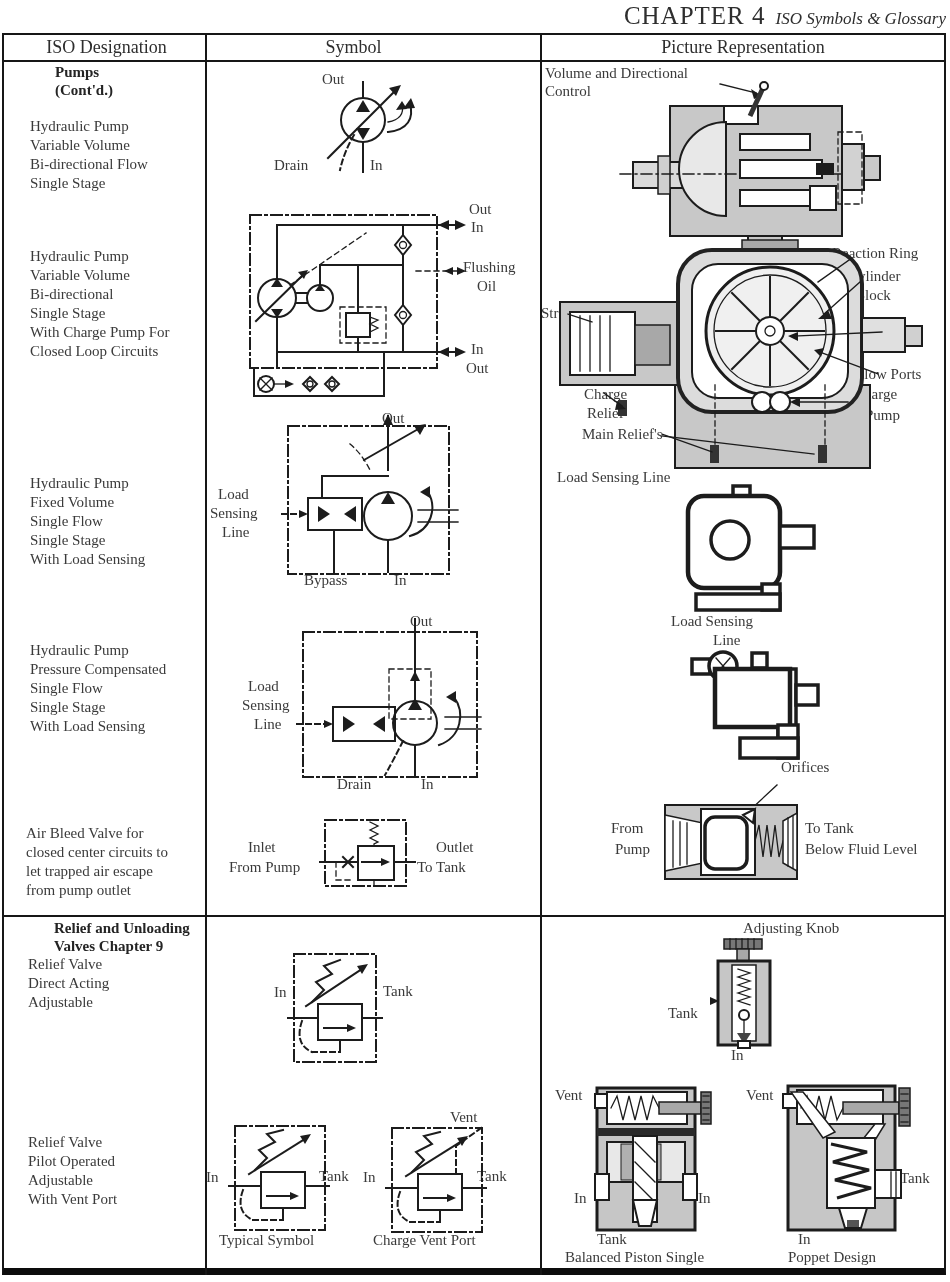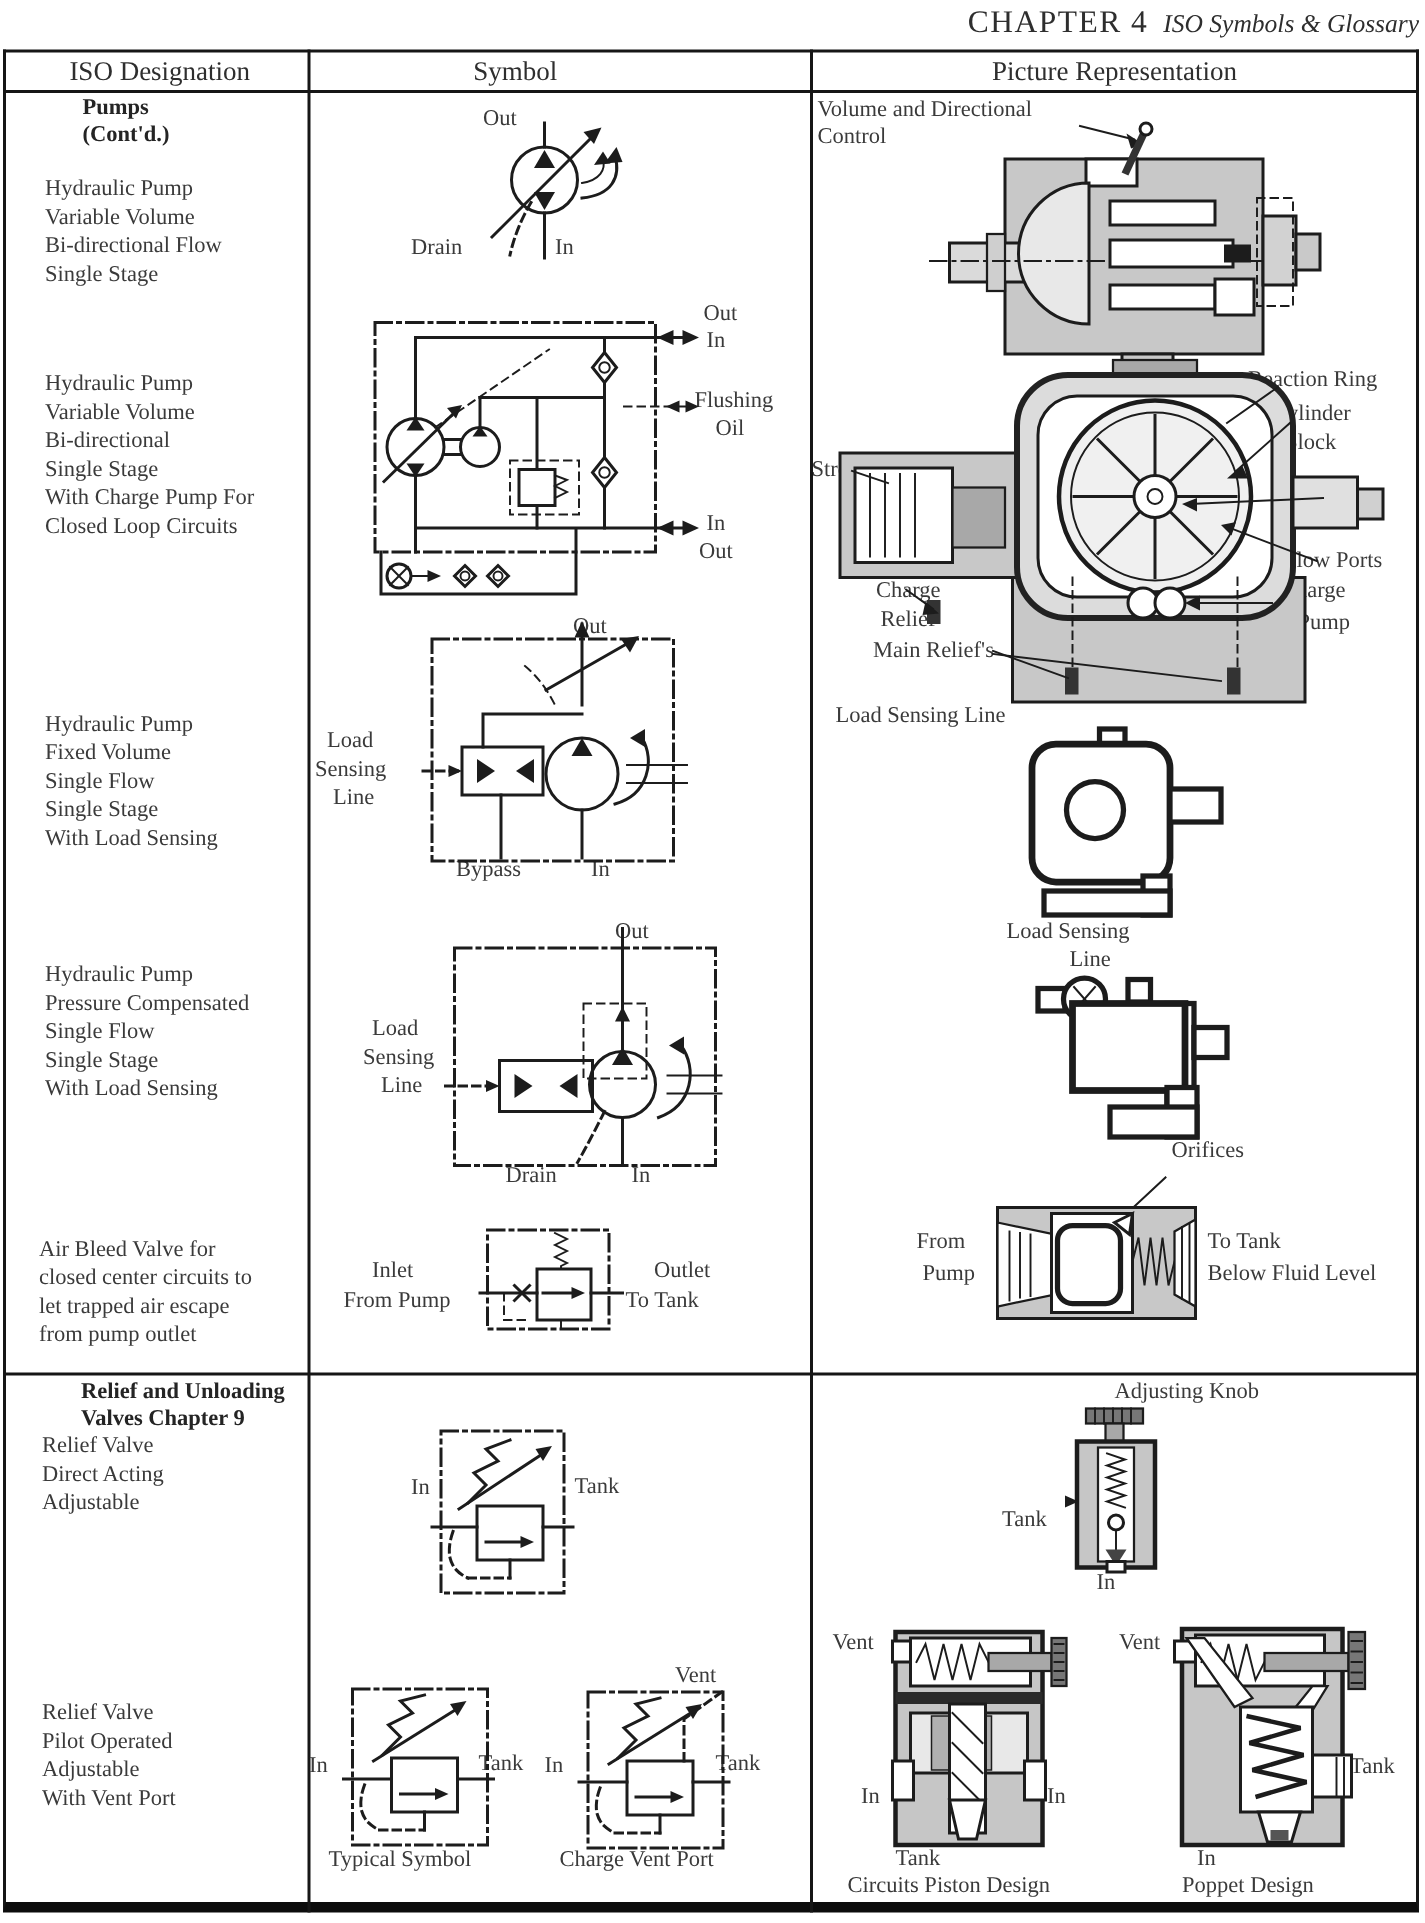--- a/index.html
+++ b/index.html
@@ -1,19 +1,19 @@
 <!DOCTYPE html>
 <html><head>
 <meta charset="utf-8">
 <style>
   html,body{margin:0;padding:0;background:#fff;}
   .page{position:relative;width:950px;height:1282px;background:#fff;overflow:hidden;
         font-family:"Liberation Serif","DejaVu Serif",serif;color:#3a3a3a;}
   .chapter{position:absolute;top:2px;right:4px;white-space:nowrap;color:#2e2e2e;}
-  .chapter .big{font-size:21px;letter-spacing:1px;}
+  .chapter .big{font-size:25px;letter-spacing:1px;}
   .chapter .sub{font-size:17px;font-style:italic;margin-left:6px;}
   .obox{position:absolute;left:2px;top:33px;width:944px;height:1242px;box-sizing:border-box;
         border:2px solid #161616;border-bottom:7px solid #0c0c0c;}
   .vline{position:absolute;top:33px;width:2px;height:1242px;background:#161616;}
   .hline{position:absolute;left:2px;width:944px;height:2px;background:#161616;}
   .thead{position:absolute;top:37px;font-size:18px;color:#2e2e2e;text-align:center;}
   .lbl{position:absolute;font-size:15px;line-height:17px;color:#3a3a3a;white-space:nowrap;}
   .c{text-align:left;white-space:normal;}
   .entry{position:absolute;font-size:15px;line-height:19px;color:#3a3a3a;}
   .bhead{position:absolute;font-size:15px;line-height:18px;font-weight:700;color:#242424;margin-left:48px;}
@@ -42,21 +42,21 @@
     <span class="sub">ISO Symbols &amp; Glossary</span>
   </div>
 
   <div class="obox"></div>
   <div class="vline" style="left:205px"></div>
   <div class="vline" style="left:540px"></div>
   <div class="hline" style="top:60px"></div>
   <div class="hline" style="top:915px"></div>
 
   <div class="thead" style="left:2px;width:209px">ISO Designation</div>
-  <div class="thead" style="left:205px;width:277px">Symbol</div>
+  <div class="thead" style="left:215px;width:277px">Symbol</div>
   <div class="thead" style="left:540px;width:406px">Picture Representation</div>
 
   <div class="bhead" style="left:7px;top:63px">
     <div>Pumps</div>
     <div>(Cont'd.)</div>
   </div>
   <div class="entry" style="left:30px;top:117px">
     <div>Hydraulic Pump</div>
     <div>Variable Volume</div>
     <div>Bi-directional Flow</div>
@@ -455,21 +455,21 @@
     <line x1="80" y1="70" x2="104" y2="70" class="ln"></line>
     <line x1="58" y1="92" x2="58" y2="104" class="ln"></line>
     <path d="M18,74 Q10,96 28,104" class="ln dsh"></path>
     <line x1="28" y1="104" x2="58" y2="104" class="ln dsh"></line>
   </svg>
 
   <div class="lbl" style="left:555px;top:1087px">Vent</div>
   <div class="lbl" style="left:574px;top:1190px">In</div>
   <div class="lbl" style="left:698px;top:1190px">In</div>
   <div class="lbl c" style="left:597px;top:1231px;width:100px">Tank</div>
-  <div class="lbl" style="left:565px;top:1249px">Circuits Piston Design</div>
+  <div class="lbl" style="left:565px;top:1249px">Balanced Piston Single</div>
   <svg style="left:595px;top:1082px" width="128" height="152" viewBox="0 0 128 152">
     <rect x="2" y="6" width="98" height="142" class="gry3"></rect>
     <rect x="0" y="12" width="12" height="14" class="wht"></rect>
     <rect x="12" y="10" width="80" height="32" class="wht"></rect>
     <polyline points="16,26 22,14 28,38 34,14 40,38 46,14 52,38 58,14 64,26" class="ln thin"></polyline>
     <rect x="64" y="20" width="42" height="12" class="mgry"></rect>
     <rect x="106" y="10" width="10" height="32" class="dk"></rect>
     <line x1="108" y1="14" x2="114" y2="14" class="ln thin"></line>
     <line x1="108" y1="20" x2="114" y2="20" class="ln thin"></line>
     <line x1="108" y1="26" x2="114" y2="26" class="ln thin"></line>

